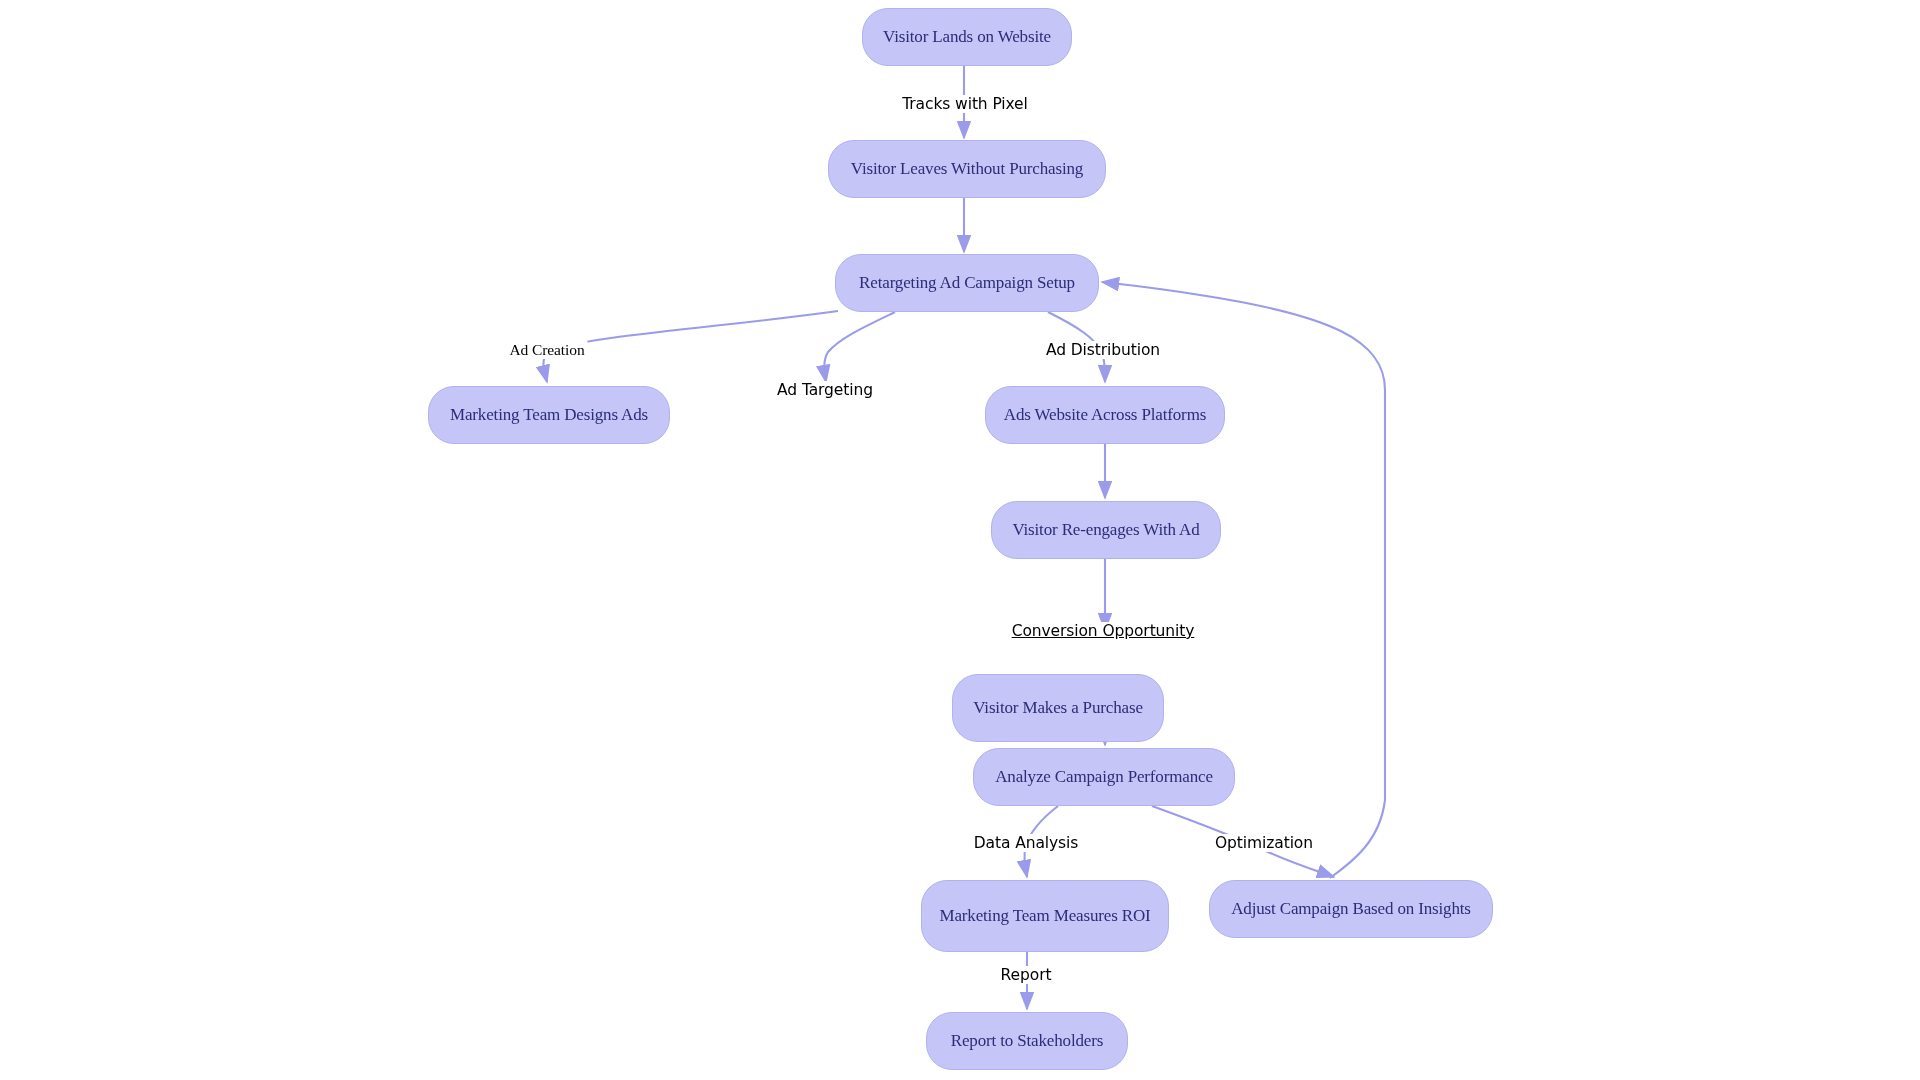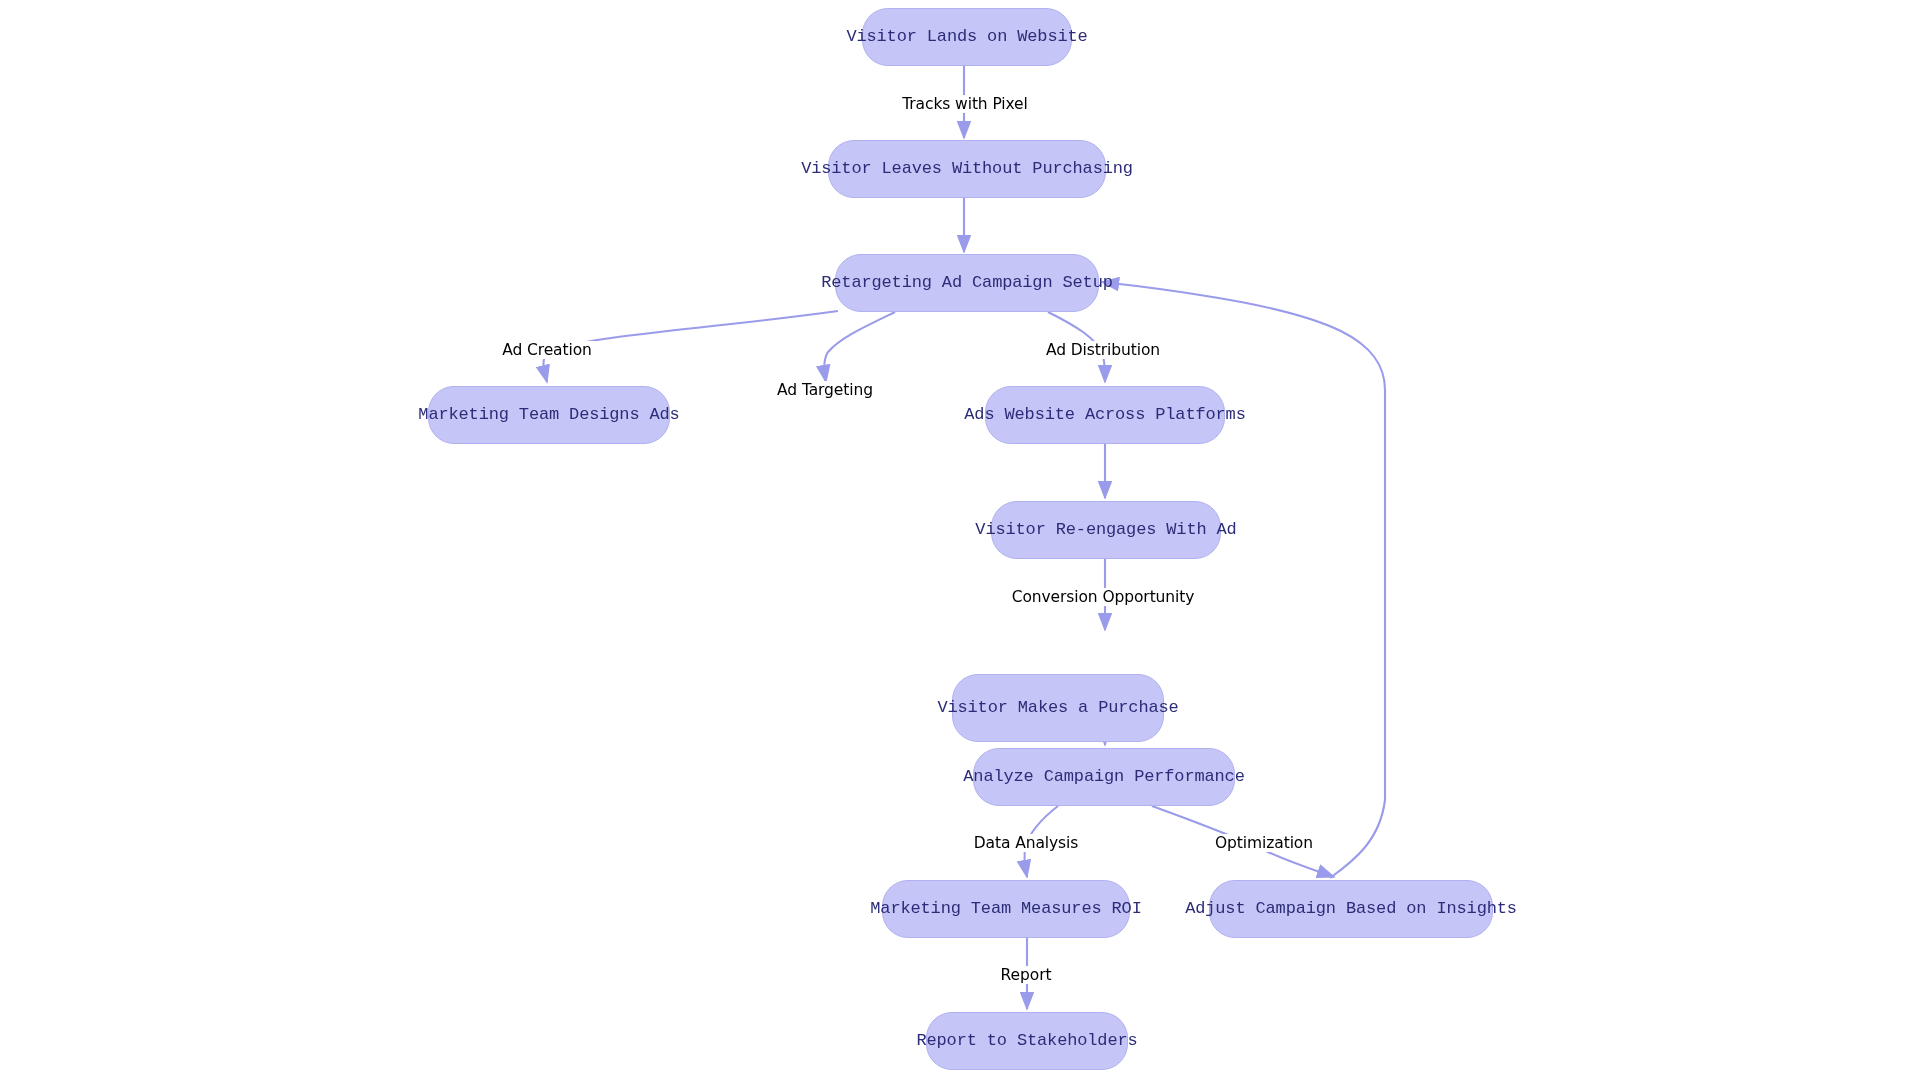--- a/index.html
+++ b/index.html
@@ -31,21 +31,21 @@
     position: absolute;
     box-sizing: border-box;
     background: #c5c6f7;
     border: 1.1px solid #b0b1ef;
     border-radius: 26px;
     display: flex;
     align-items: center;
     justify-content: center;
     color: #2c2c78;
     font-size: 17px;
-    font-family: Liberation Mono, monospace;
+    font-family: Liberation Serif, serif;
     letter-spacing: -0.15px;
     white-space: nowrap;
     text-align: center;
     line-height: 1.1;
   }
 
   .edge-label {
     position: absolute;
     color: #000000;
     font-size: 15.5px;
@@ -123,41 +123,41 @@
   </div>
 
   <div class="node" style="left:952px; top:633px; width:212px; height:68px;margin-top:41px;">
     <span>Visitor Makes a Purchase</span>
   </div>
 
   <div class="node" style="left:973px; top:748px; width:262px; height:58px;">
     <span>Analyze Campaign Performance</span>
   </div>
 
-  <div class="node" style="left:882px; top:880px; width:248px; height:58px;">
+  <div class="node" style="left:921px; top:880px; width:248px; height:72px;">
     <span>Marketing Team Measures ROI</span>
   </div>
 
   <div class="node" style="left:1209px; top:880px; width:284px; height:58px;justify-content:center;">
     <span>Adjust Campaign Based on Insights</span>
   </div>
 
   <div class="node" style="left:926px; top:1012px; width:202px; height:58px;">
     <span>Report to Stakeholders</span>
   </div>
 
   <div class="edge-label" style="left:965px; top:104px;">Tracks with Pixel</div>
 
-  <div class="edge-label" style="left:547px; top:350px;">Ad Creation</div>
+  <div class="edge-label" style="left:547px; top:350px;font-family:Liberation Serif, serif;">Ad Creation</div>
 
   <div class="edge-label" style="left:825px; top:350px;margin-top:40px;">Ad Targeting</div>
 
   <div class="edge-label" style="left:1103px; top:350px;">Ad Distribution</div>
 
-  <div class="edge-label" style="left:1103px; top:597px;">Conversion Opportunity</div>
+  <div class="edge-label" style="left:1103px; top:631px;text-decoration:underline;">Conversion Opportunity</div>
 
   <div class="edge-label" style="left:1026px; top:843px;">Data Analysis</div>
 
   <div class="edge-label" style="left:1264px; top:843px;text-align:right;">Optimization</div>
 
   <div class="edge-label" style="left:1026px; top:975px;">Report</div>
 
 </div>
 
 </body></html>

